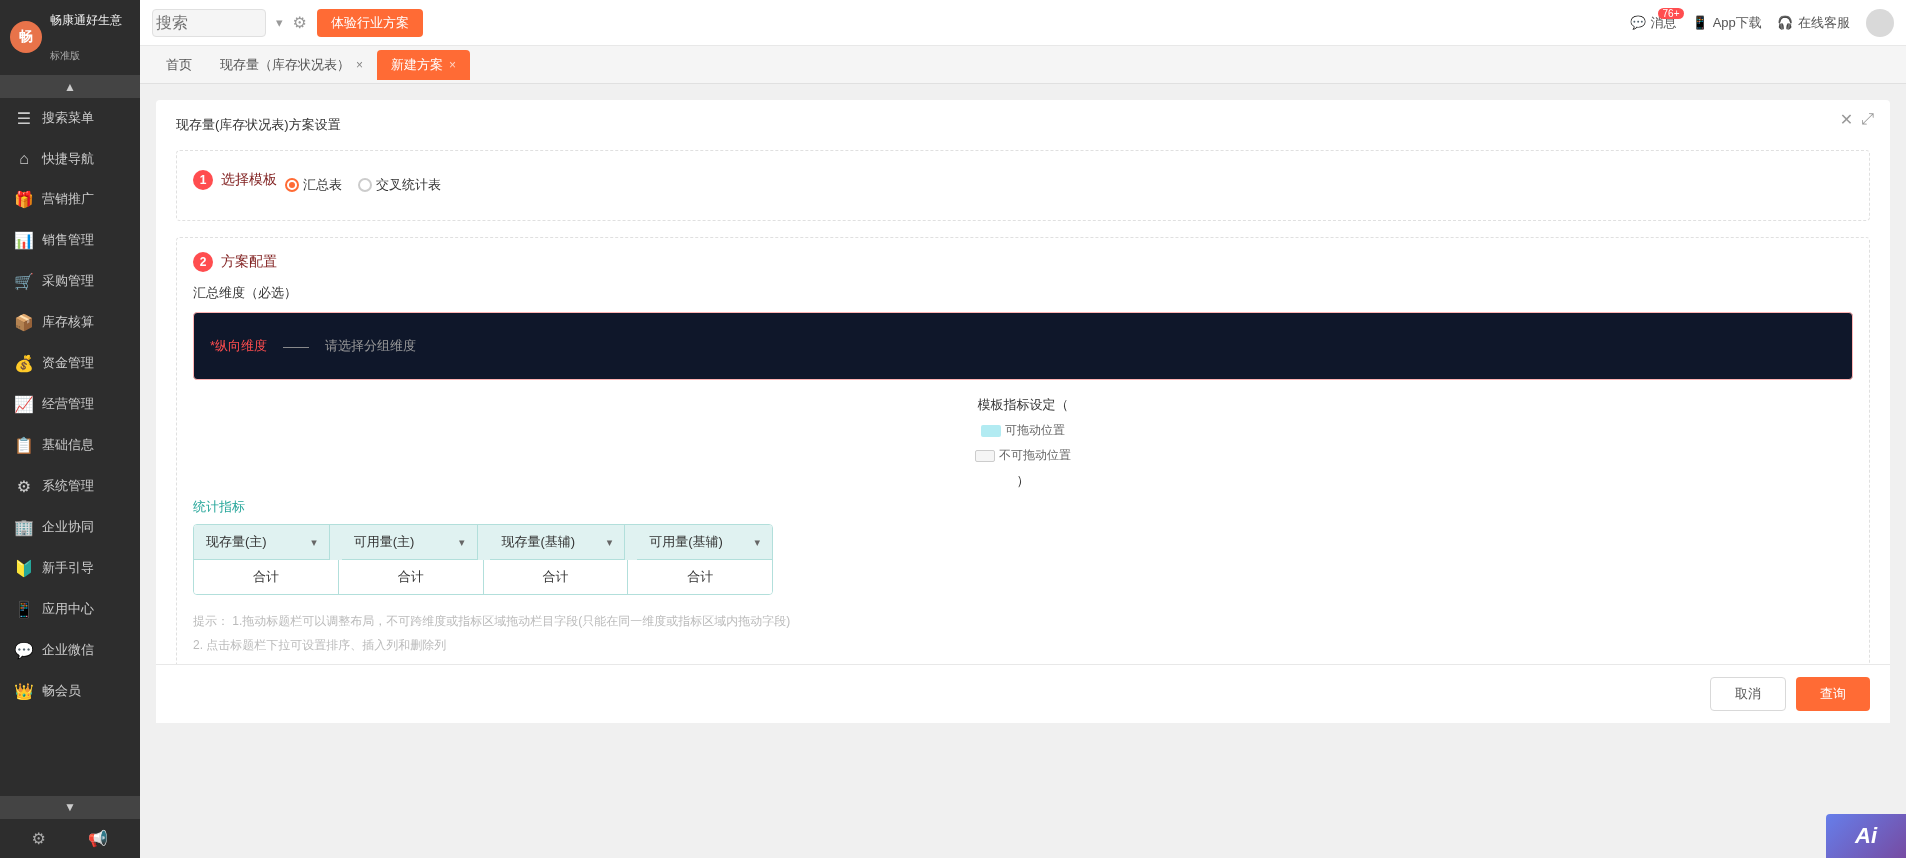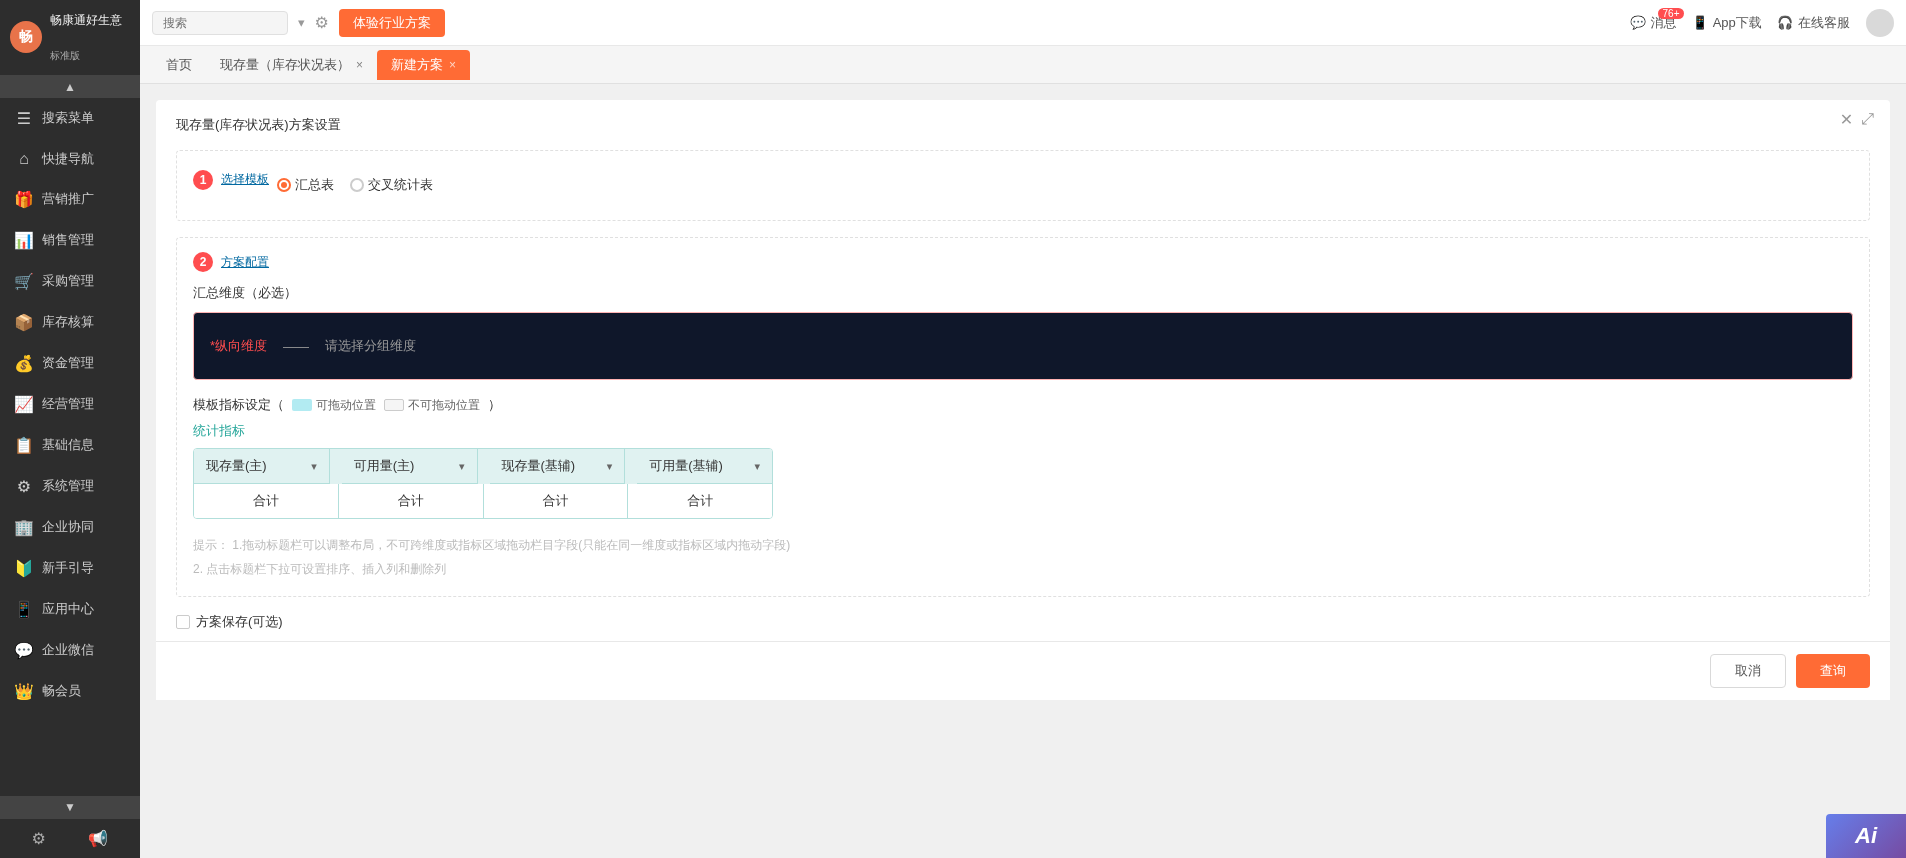--- a/index.html
+++ b/index.html
@@ -83,24 +83,24 @@
       align-items: center;
       padding: 0 12px;
       gap: 10px;
       border-bottom: 1px solid #e8e8e8;
       flex-shrink: 0;
     }
     .topbar-search {
       background: #f5f5f5;
       border: 1px solid #e0e0e0;
       border-radius: 4px;
-      padding: 4px 10px;
-      font-size: 12px;
+      padding: 4px 3px;
+      font-size: 16px;
       color: #999;
-      width: 136px;
+      width: 114px;
     }
     .topbar-dropdown-icon { color: #999; cursor: pointer; }
     .topbar-gear { color: #999; cursor: pointer; font-size: 16px; }
     .topbar-trial-btn {
       background: #ff6b35;
       color: #fff;
       border: none;
       border-radius: 4px;
       padding: 5px 14px;
       font-size: 13px;
@@ -204,21 +204,21 @@
       margin-bottom: 12px;
     }
     .section-num {
       width: 20px; height: 20px;
       background: #ff4d4f;
       color: #fff;
       border-radius: 50%;
       display: flex; align-items: center; justify-content: center;
       font-size: 12px; font-weight: bold;
     }
-    .section-title { font-size: 12px; color: #0369a1; font-weight: 500; text-decoration: underline; }
+    .section-title { font-size: 14px; color: #7f1d1d; font-weight: 500; }
 
     
     .radio-group {
       display: flex;
       align-items: center;
       gap: 16px;
       margin-top: 11px;
     }
     .radio-item {
       display: flex;
@@ -273,20 +273,21 @@
     }
 
     
     .indicators-label {
       font-size: 13px;
       color: #333;
       margin-bottom: 8px;
       display: flex;
       align-items: center;
       gap: 8px;
+      flex-direction: column;
     }
     .indicator-legend {
       display: flex;
       align-items: center;
       gap: 4px;
       font-size: 12px;
       color: #666;
       justify-content: center;
     }
     .legend-box-drag {

